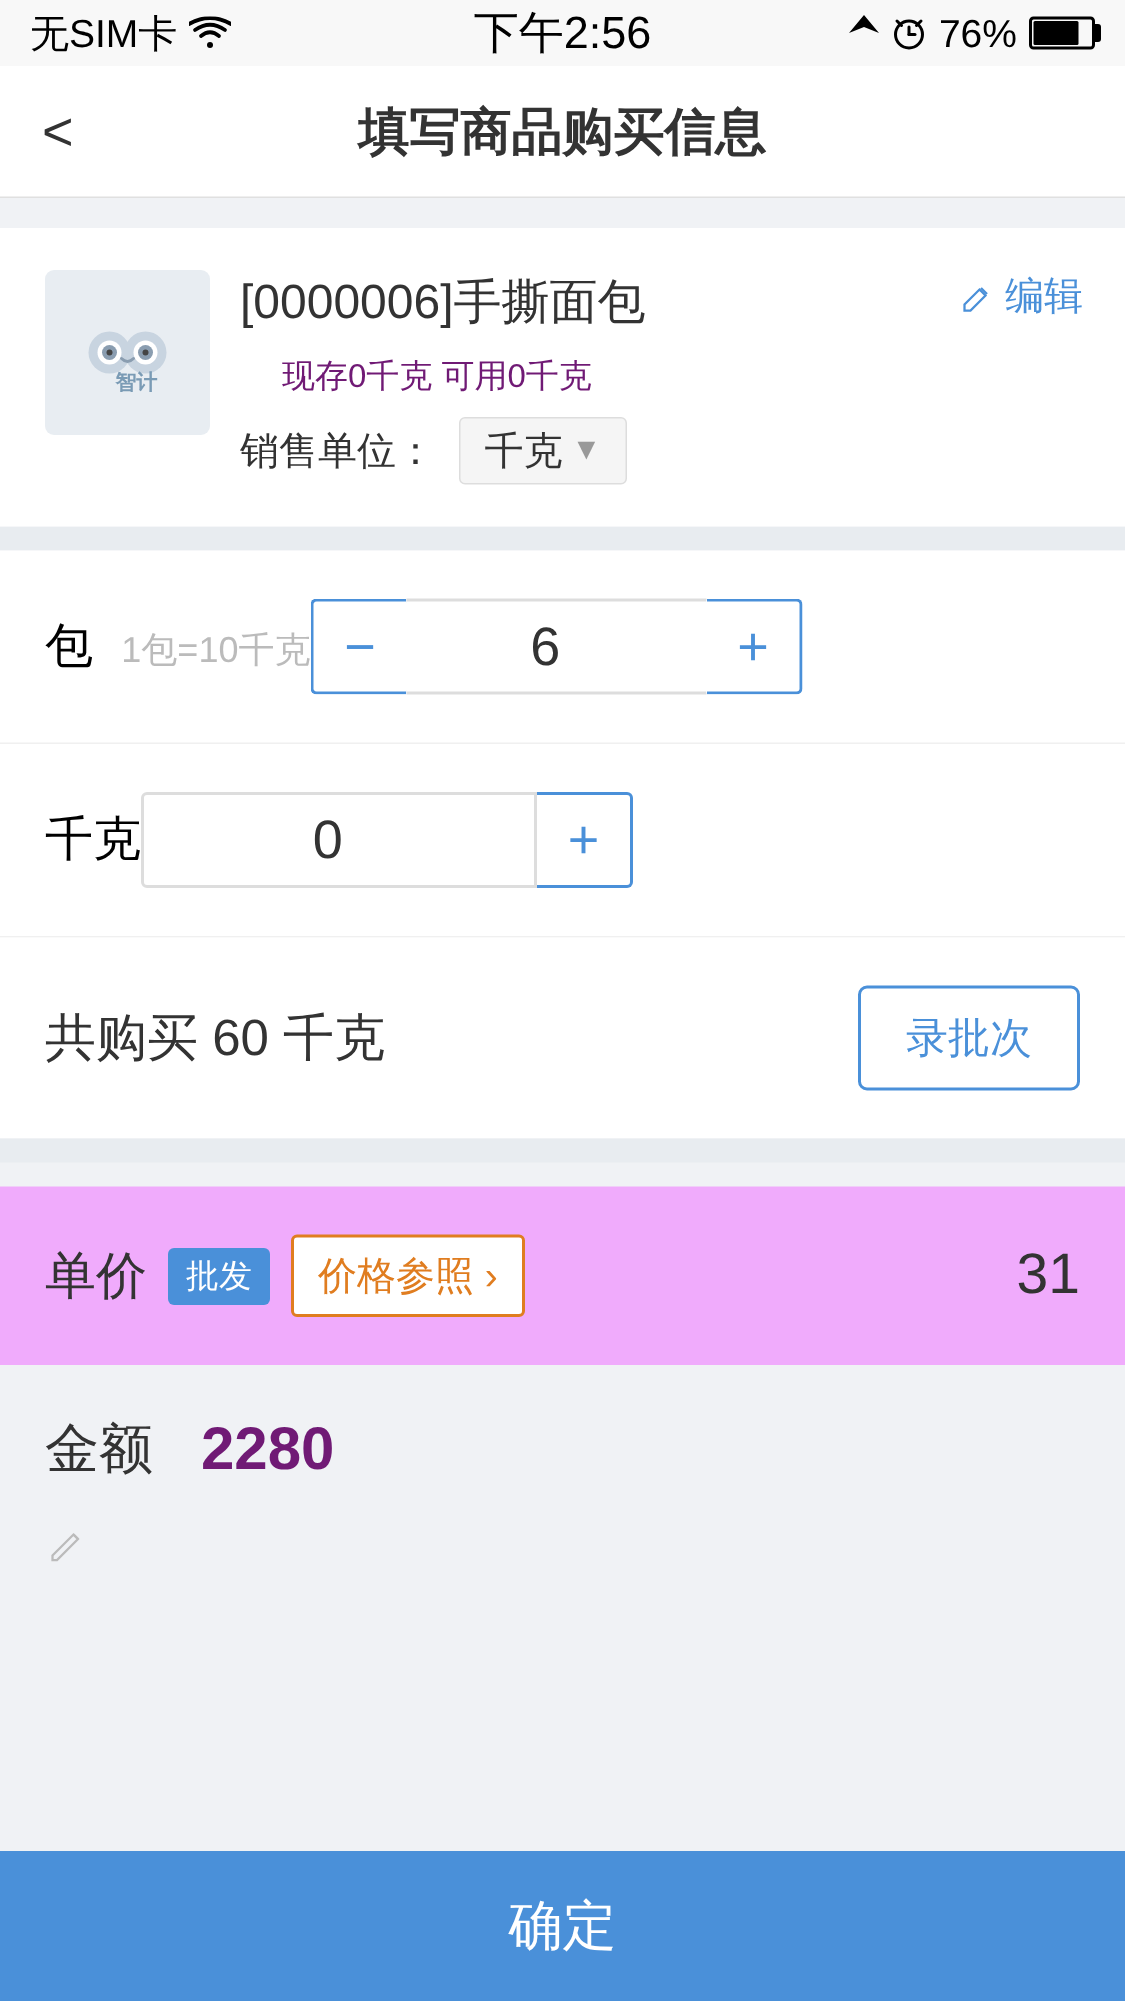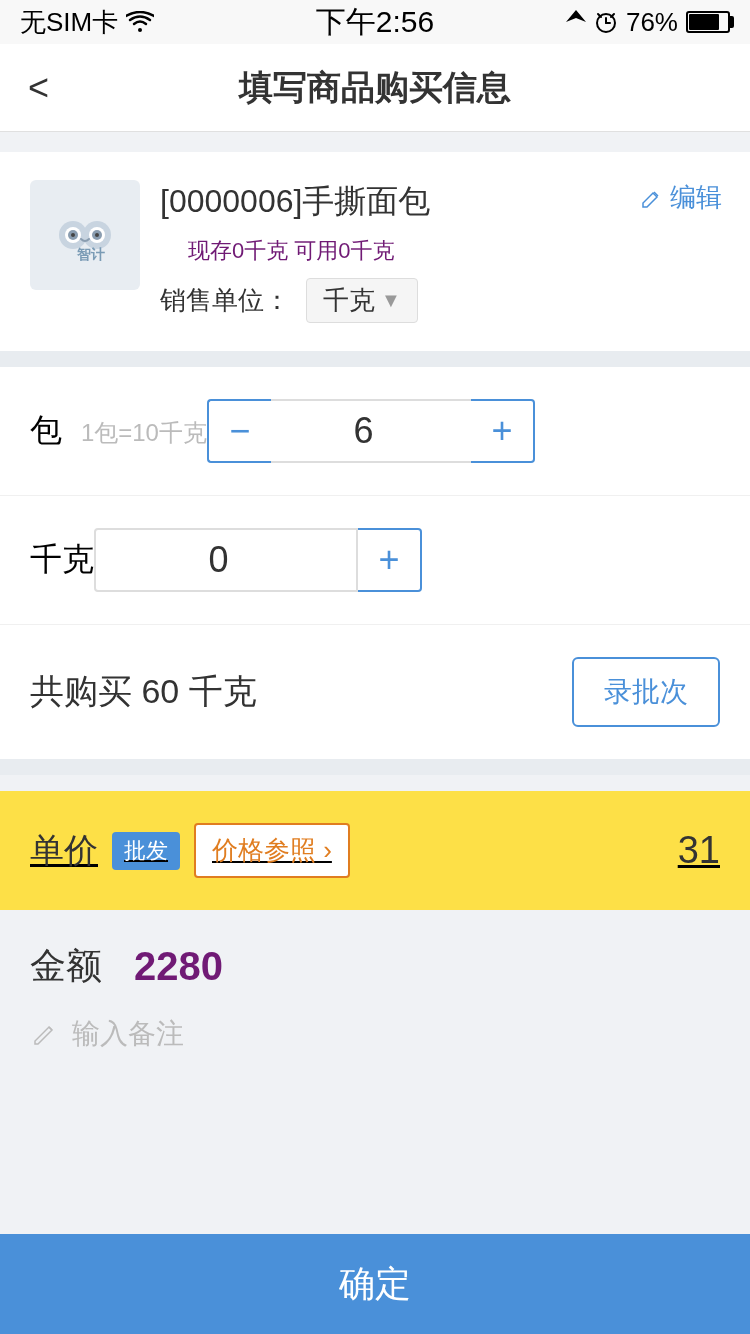--- a/index.html
+++ b/index.html
@@ -249,24 +249,23 @@
       color: #4a90d9;
       background: #fff;
       border-radius: 6px;
       padding: 14px 30px;
       font-size: 28px;
       cursor: pointer;
     }
 
     
     .price-section {
-      background: #fde047;
+      background: #f0abfc;
       margin-top: 16px;
       padding: 32px 30px;
-      text-decoration: underline;
     }
     .price-row {
       display: flex;
       align-items: center;
       justify-content: space-between;
     }
     .price-label-group {
       display: flex;
       align-items: center;
       gap: 14px;
@@ -466,19 +465,18 @@
 <div class="amount-section">
   <div class="amount-row">
     <span>金额</span>
     <span class="amount-value">2280</span>
   </div>
   <div class="note-row">
     <svg width="30" height="30" viewBox="0 0 30 30">
       <path d="M5 22 L5 25 L8 25 L22 11 L19 8 Z" stroke="#bbb" stroke-width="1.5" fill="none"></path>
       <path d="M19 8 L22 11" stroke="#bbb" stroke-width="1.5"></path>
     </svg>
-    <span>输入备注</span>
   </div>
 </div>
 
 <div class="content-spacer"></div>
 
 <button class="confirm-btn">确定</button>
 
 </body></html>

